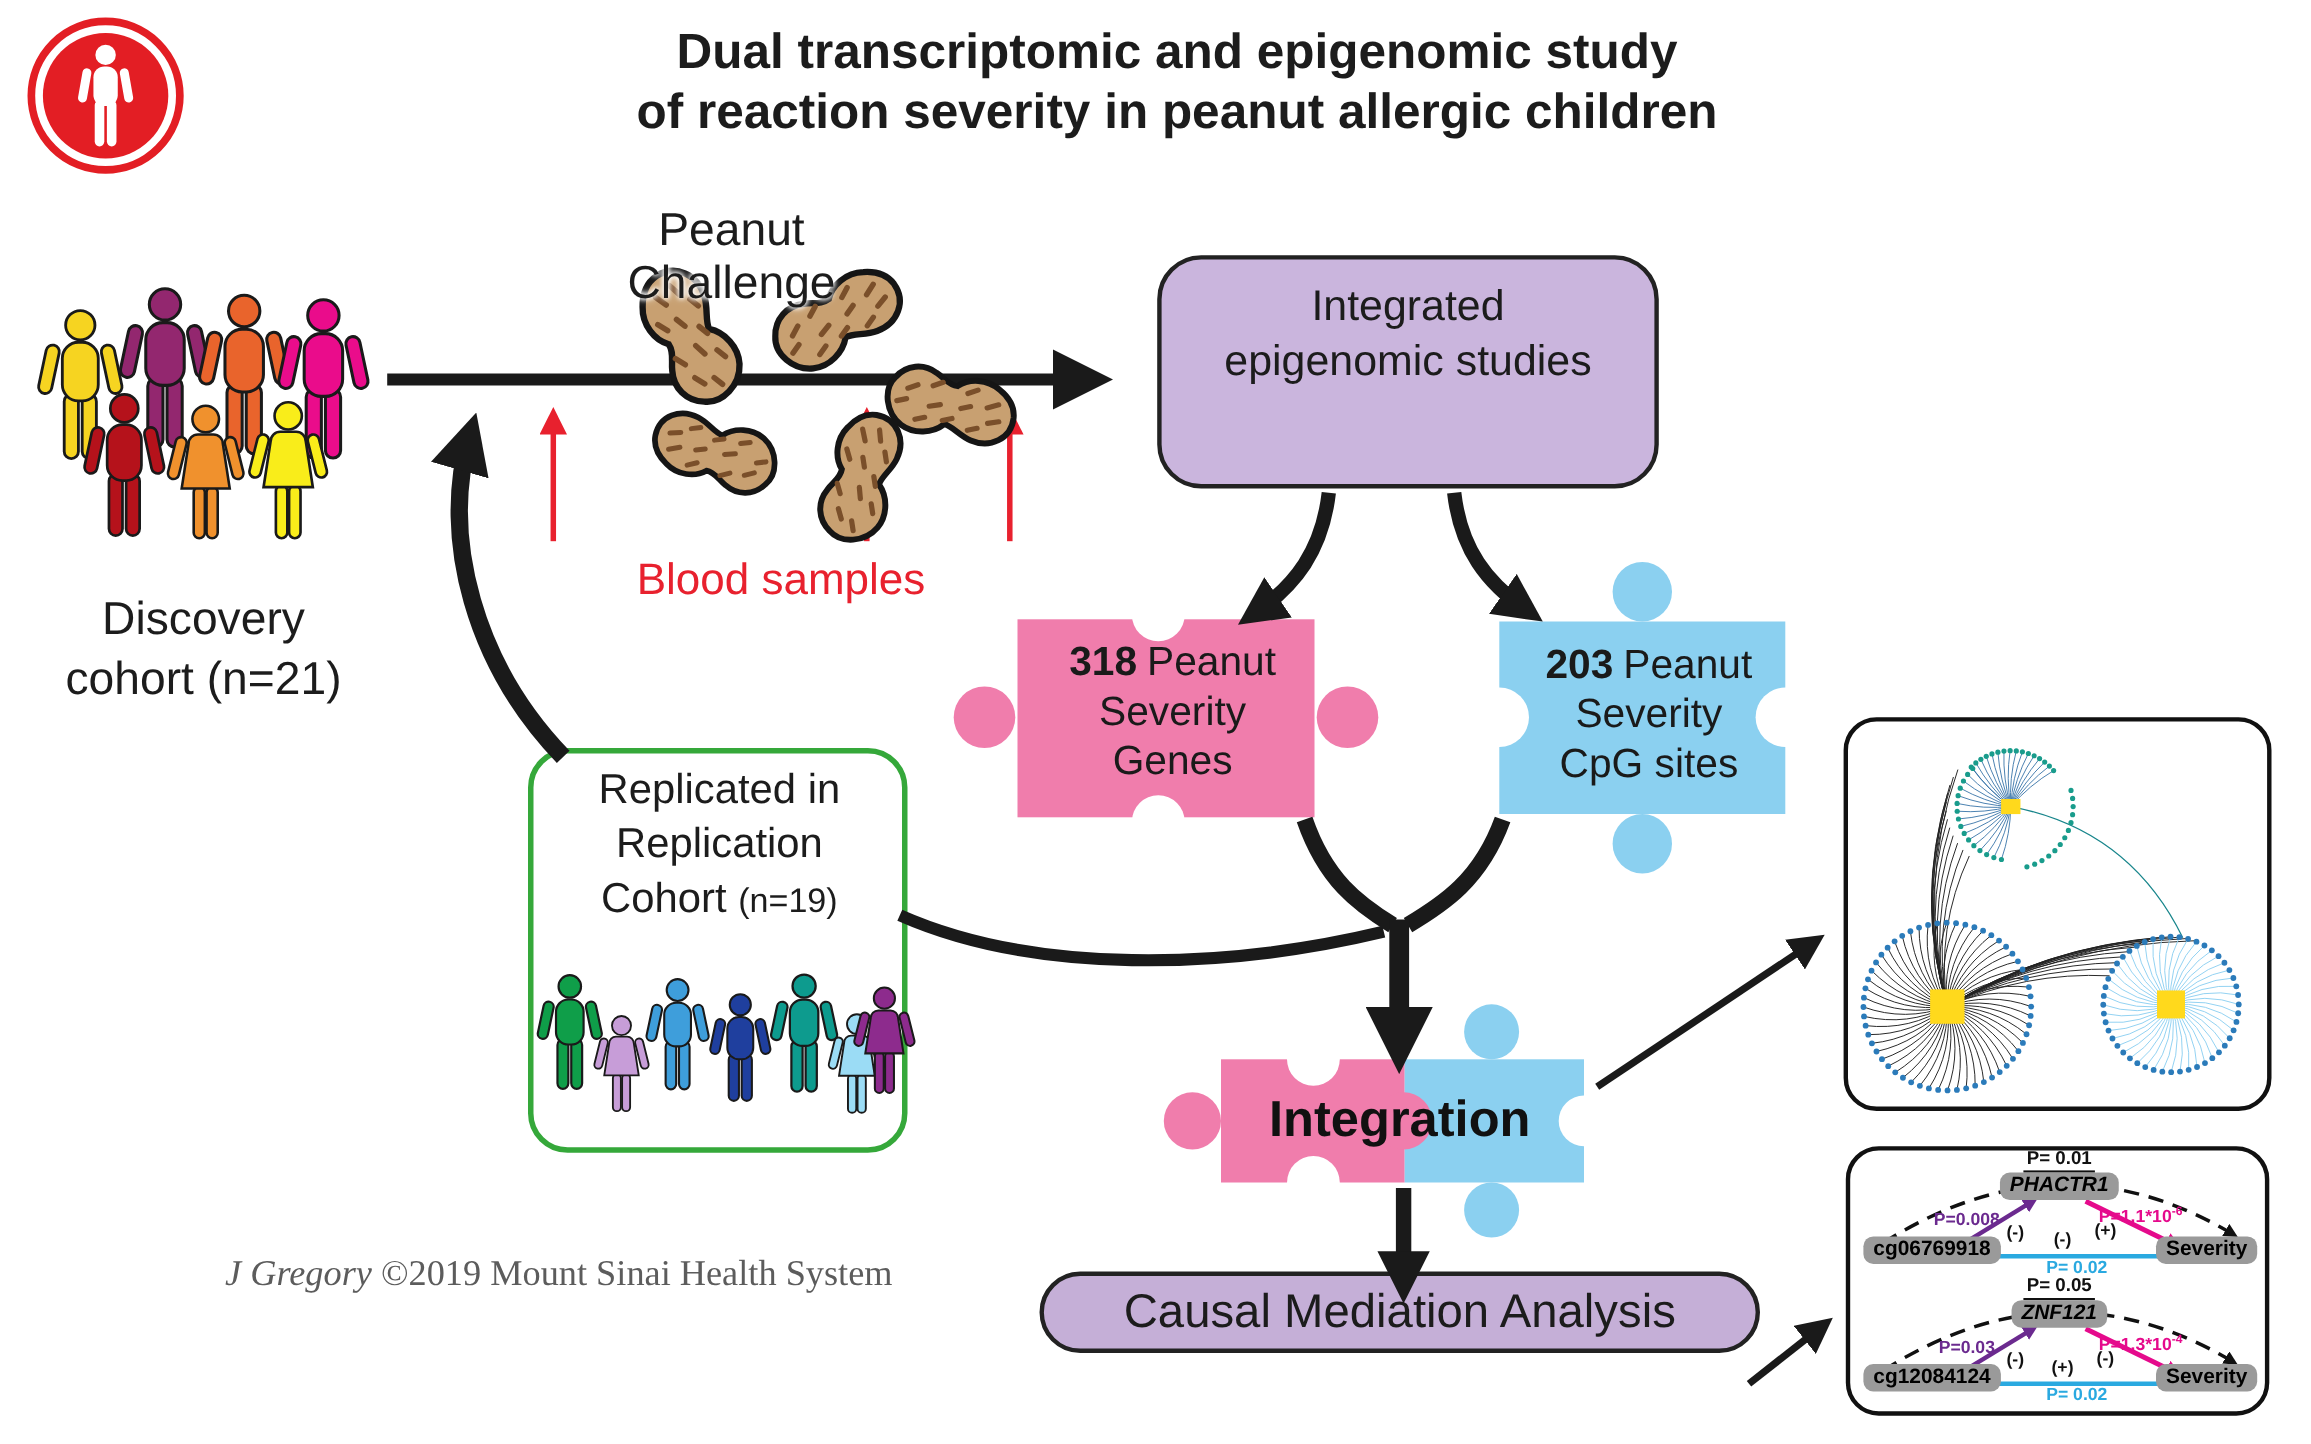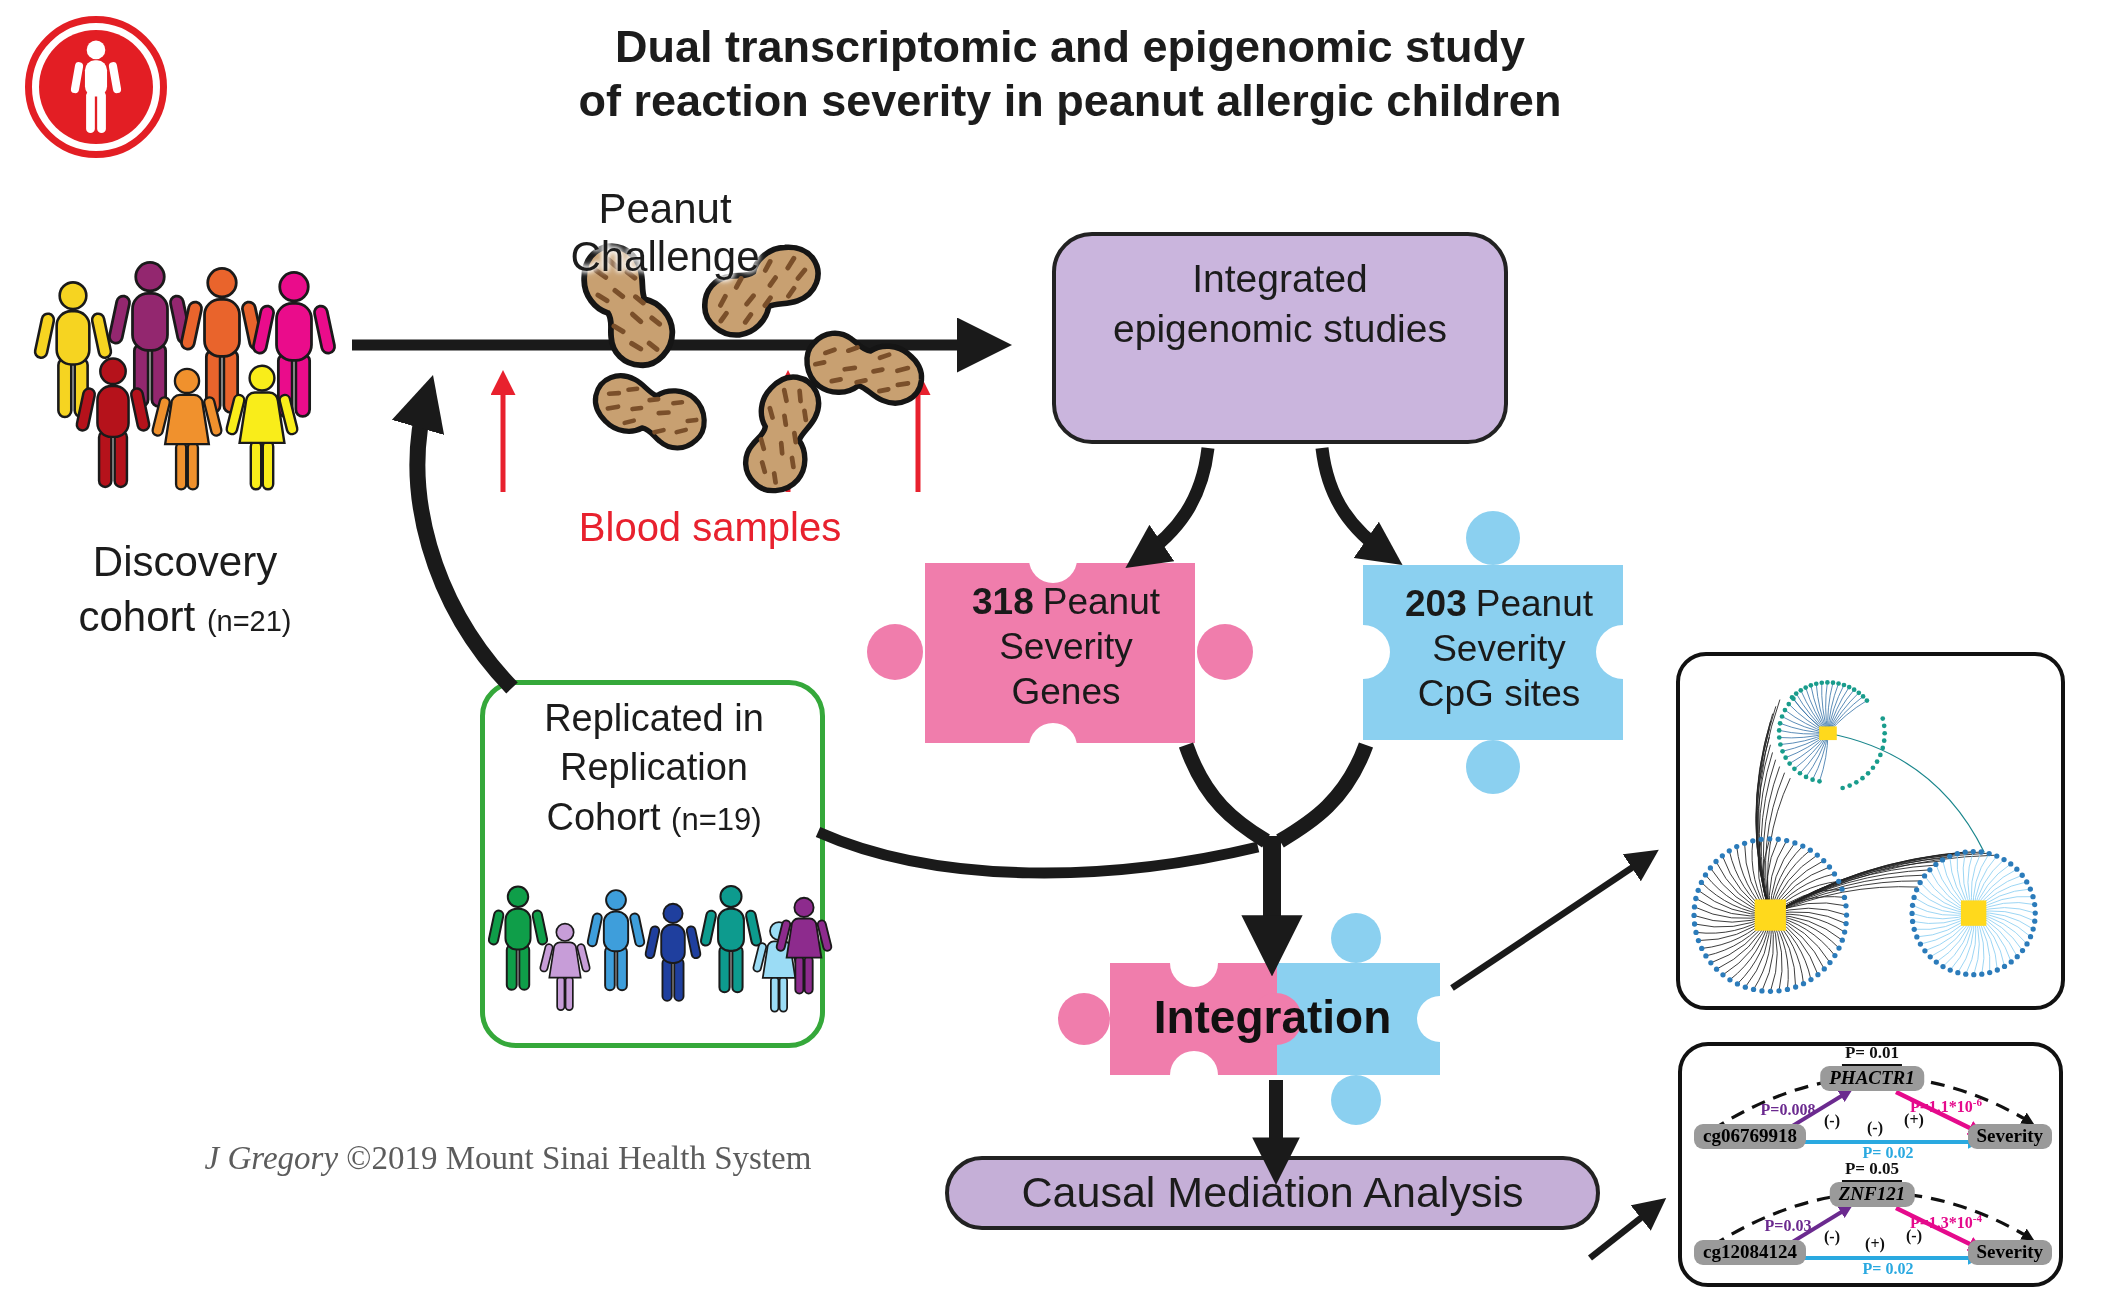--- a/index.html
+++ b/index.html
@@ -9,21 +9,21 @@
   .ctr{text-align:center;}
   .b{font-weight:bold;}
   
   #title{left:330px;top:20px;width:1480px;font-size:45px;font-weight:bold;line-height:1.2;color:#1c1c1c;}
   
   #logo{left:25px;top:16px;width:142px;height:142px;border:7px solid #e31e24;border-radius:50%;box-sizing:border-box;}
   #logo .disc{position:absolute;left:7px;top:7px;right:7px;bottom:7px;background:#e31e24;border-radius:50%;}
   #logo svg{position:absolute;left:33px;top:17px;width:62px;height:96px;}
   
   #disc-label{left:10px;top:488px;width:350px;font-size:42px;line-height:1.3;margin-top:47px;}
-  #disc-label .small{font-size:29px;}
+  #disc-label .small{font-size:42px;}
   
   #challenge{left:505px;top:185px;width:320px;font-size:42px;line-height:1.15;z-index:8;
              text-shadow:0 0 5px #fff,0 0 5px #fff,0 0 8px #fff;}
   #blood{left:525px;top:505px;width:370px;font-size:40px;color:#e8212e;z-index:8;}
   
   #intbox{left:1052px;top:232px;width:456px;height:212px;background:#cab5dd;border:4px solid #222;
           border-radius:40px;box-sizing:border-box;font-size:39px;line-height:1.27;padding-top:18px;}
   
   .pz{box-sizing:border-box;}
   .knob{position:absolute;border-radius:50%;}
@@ -50,21 +50,21 @@
   #credit .it{font-style:italic;}
   
   #netbox{left:1676px;top:652px;width:389px;height:358px;border:4px solid #111;border-radius:30px;
           box-sizing:border-box;background:#fff;z-index:2;}
   #netbox svg{width:100%;height:100%;}
   #medbox{left:1678px;top:1042px;width:385px;height:245px;border:4px solid #111;border-radius:30px;
           box-sizing:border-box;background:#fff;z-index:2;}
   #med2-panel{left:1686px;top:1160px;width:370px;height:119px;background:#f8f0ed;border-radius:10px;z-index:2;}
   .med{position:absolute;width:360px;height:112px;z-index:3;}
   .med svg{position:absolute;left:0;top:0;width:360px;height:112px;overflow:visible;}
-  .med .lbl{position:absolute;white-space:nowrap;font-family:Liberation Serif, serif;}
+  .med .lbl{position:absolute;white-space:nowrap;}
   .pill{background:#9a9a9a;color:#000;font-weight:bold;font-size:19px;padding:1px 9px 2px;border-radius:9px;display:inline-block;}
   .pill.it{font-style:italic;}
   .cc{transform:translateX(-50%);}
   .pp{color:#6b2a8f;font-weight:bold;font-size:16px;}
   .kk{color:#e50a8c;font-weight:bold;font-size:16px;}
   .bb{color:#2aa9e0;font-weight:bold;font-size:16px;}
   .sg{color:#111;font-weight:bold;font-size:16px;}
   .tp{color:#111;font-weight:bold;font-size:17px;border-bottom:2.5px solid #111;padding:0 3px 1px;}
   sup{font-size:11px;}
   

